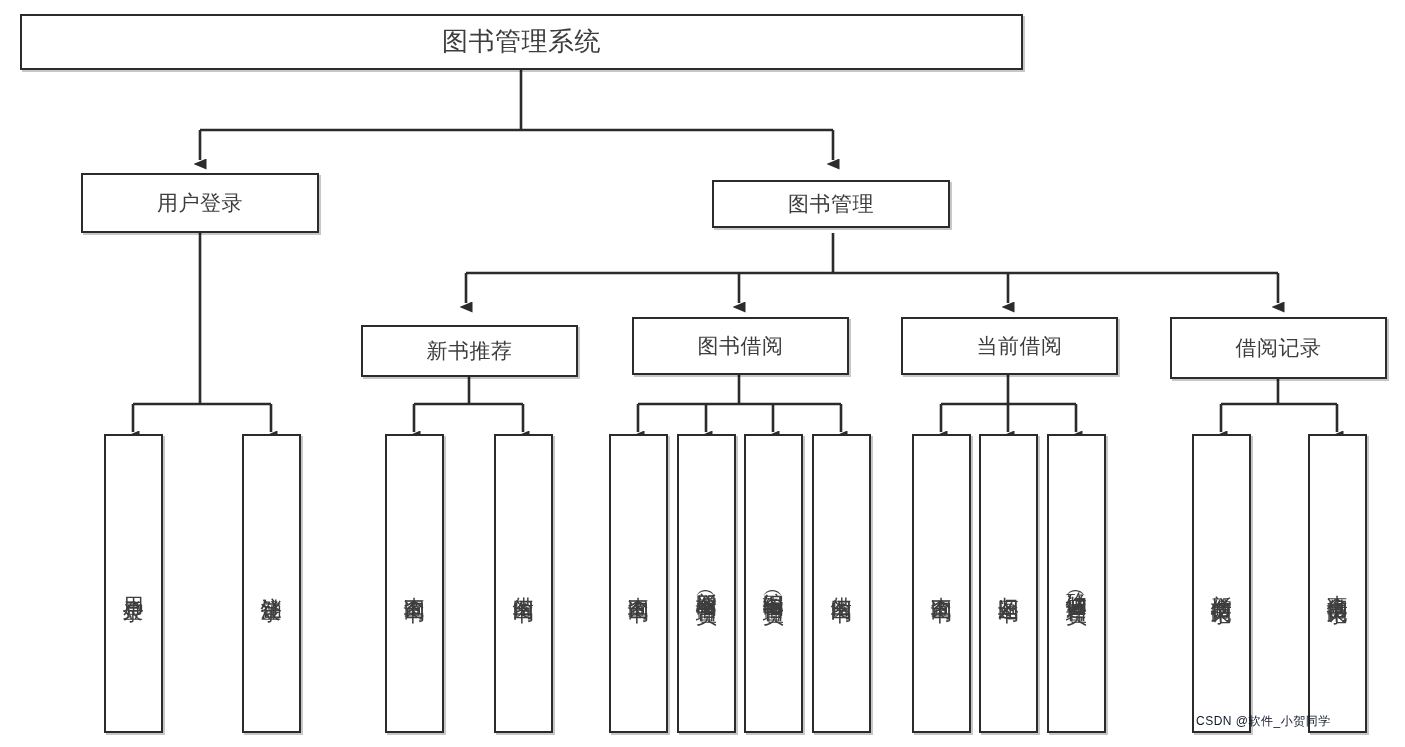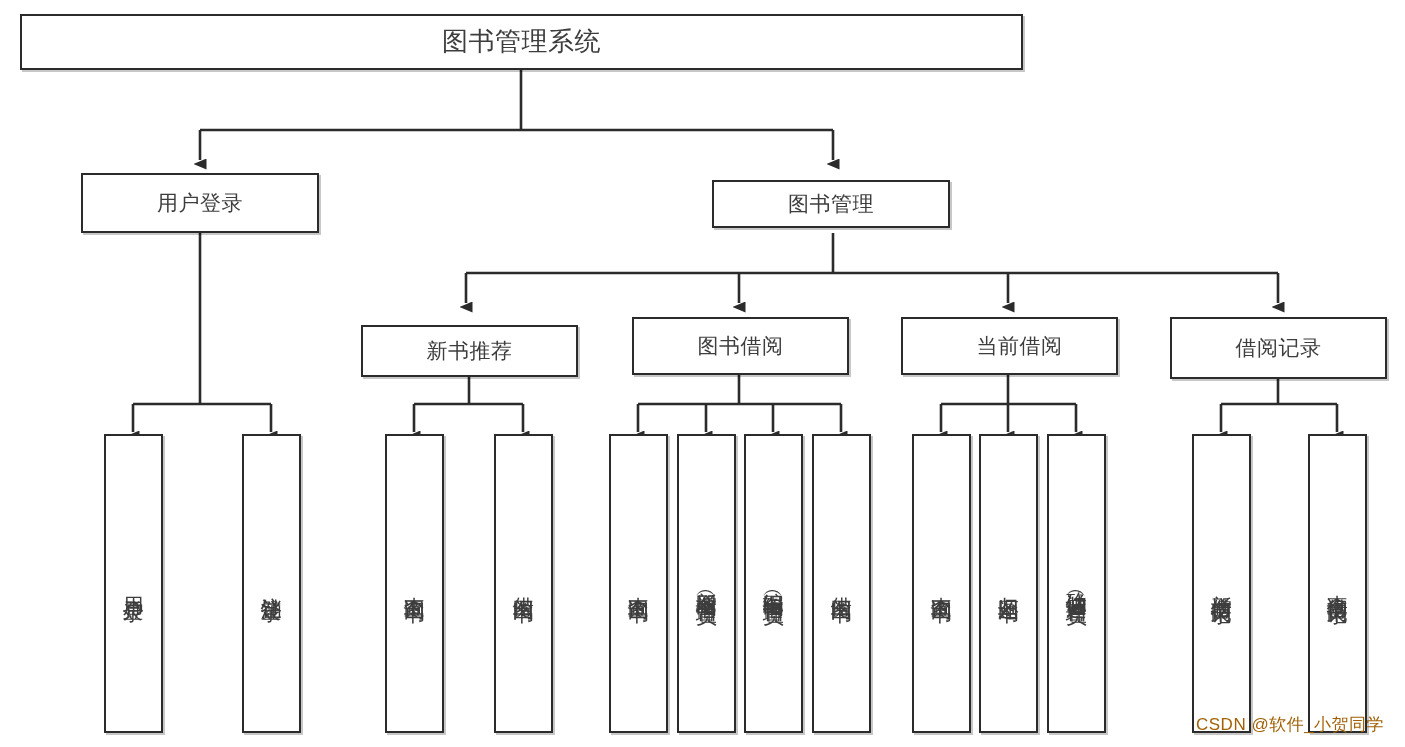--- a/index.html
+++ b/index.html
@@ -56,22 +56,22 @@
   .node.vert .node-label {
     writing-mode: vertical-rl;
     text-orientation: upright;
     font-size: 21px;
     line-height: 1.12;
     letter-spacing: 2px;
   }
   .node.root .node-label { font-size: 26px; }
   .watermark {
     position: absolute;
-    color: #a16207;
-    font-size: 17px;
+    color: #0f172a;
+    font-size: 12px;
     white-space: nowrap;
     z-index: 5;
     letter-spacing: 0.5px;
   }
 </style>
 </head>
 <body>
 
 <div id="diagram-canvas">
 

